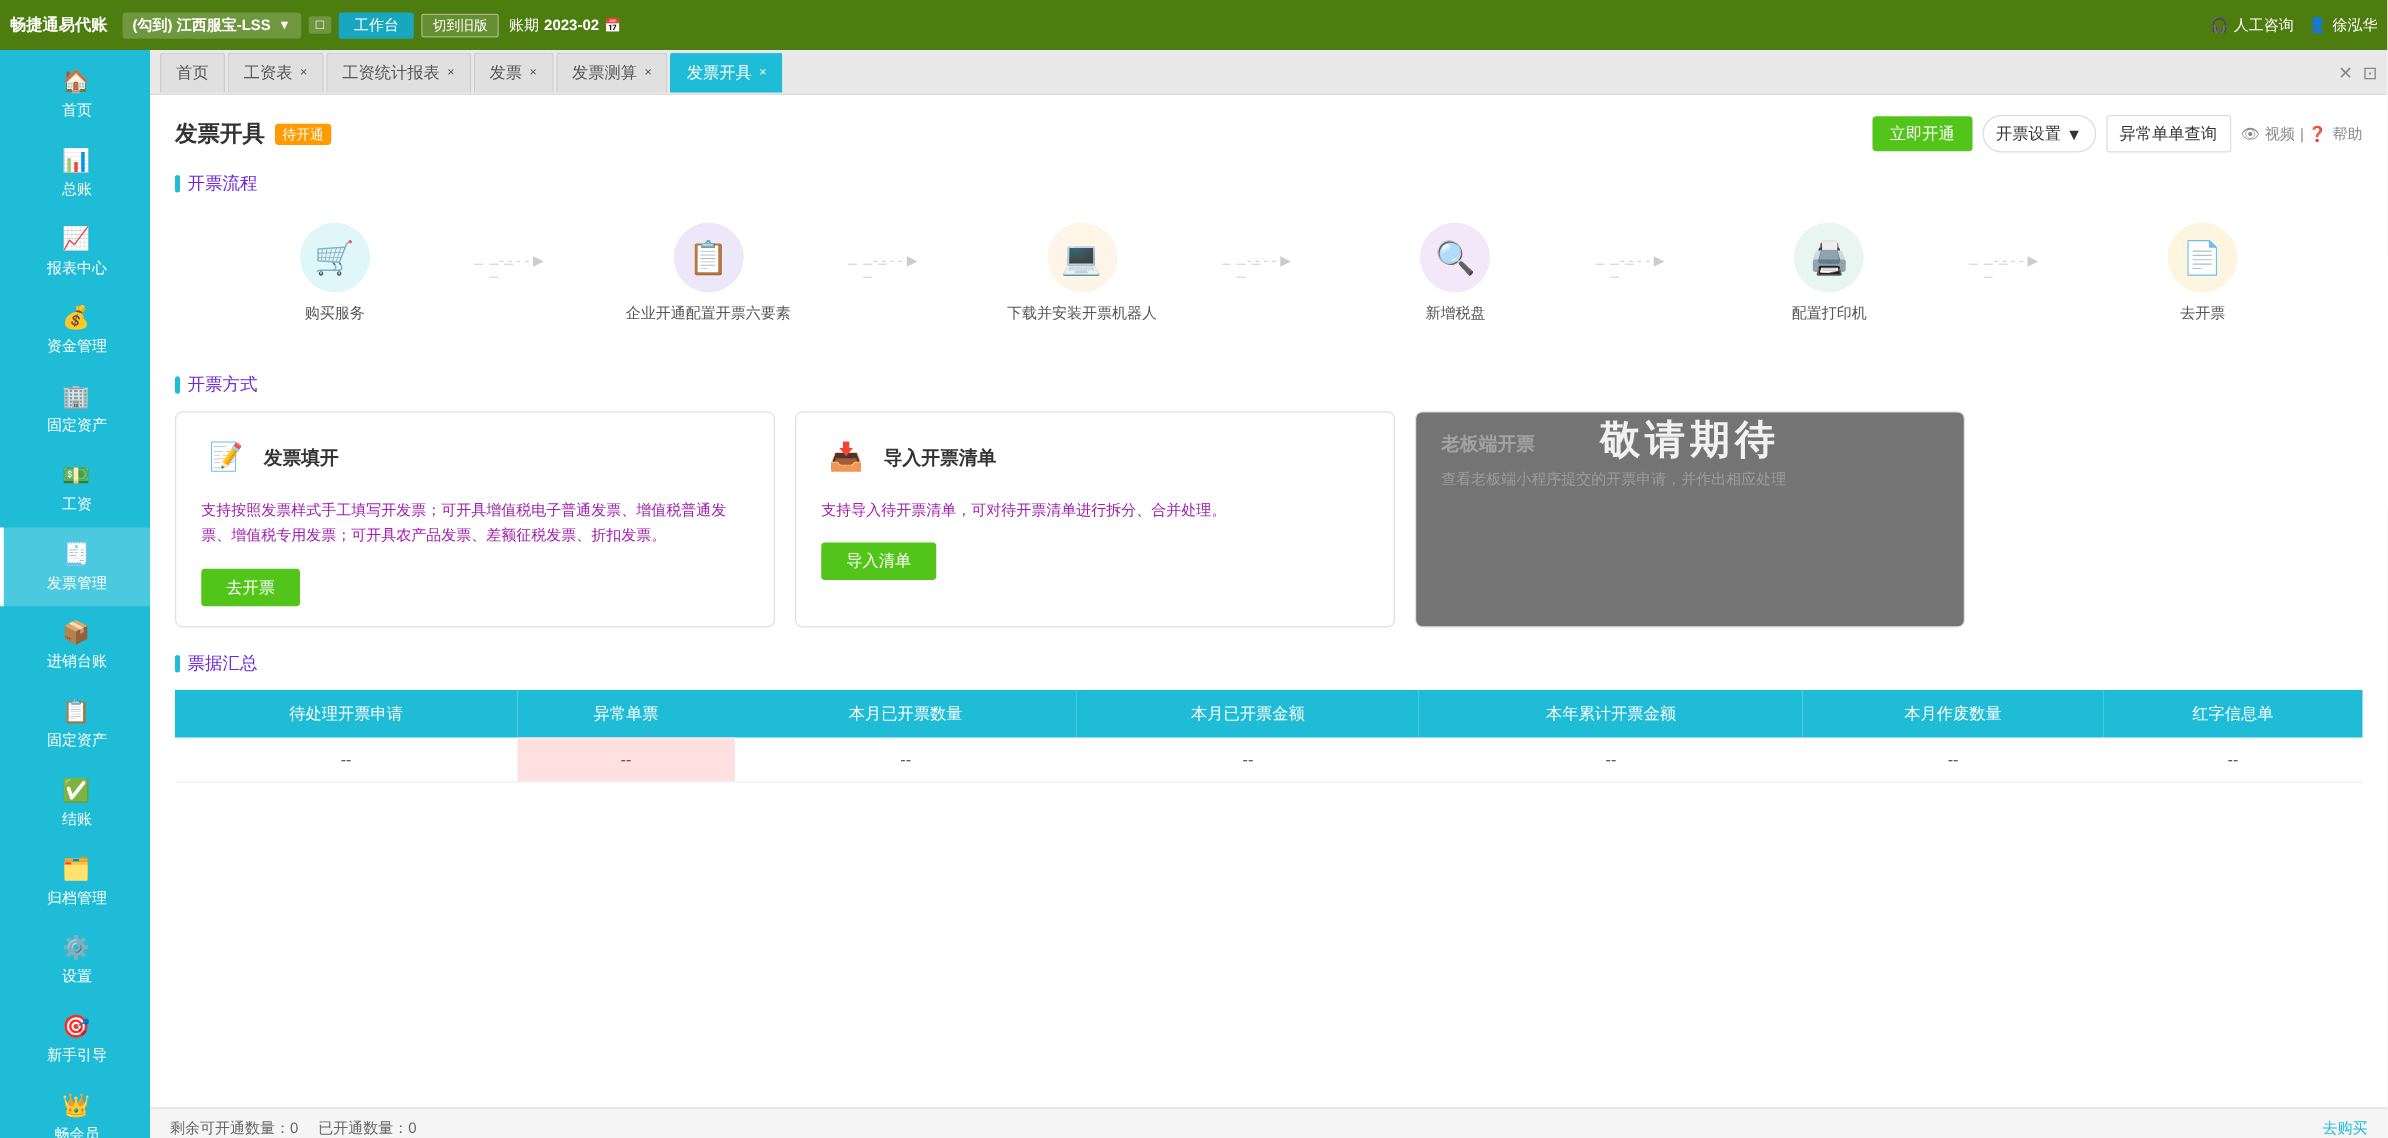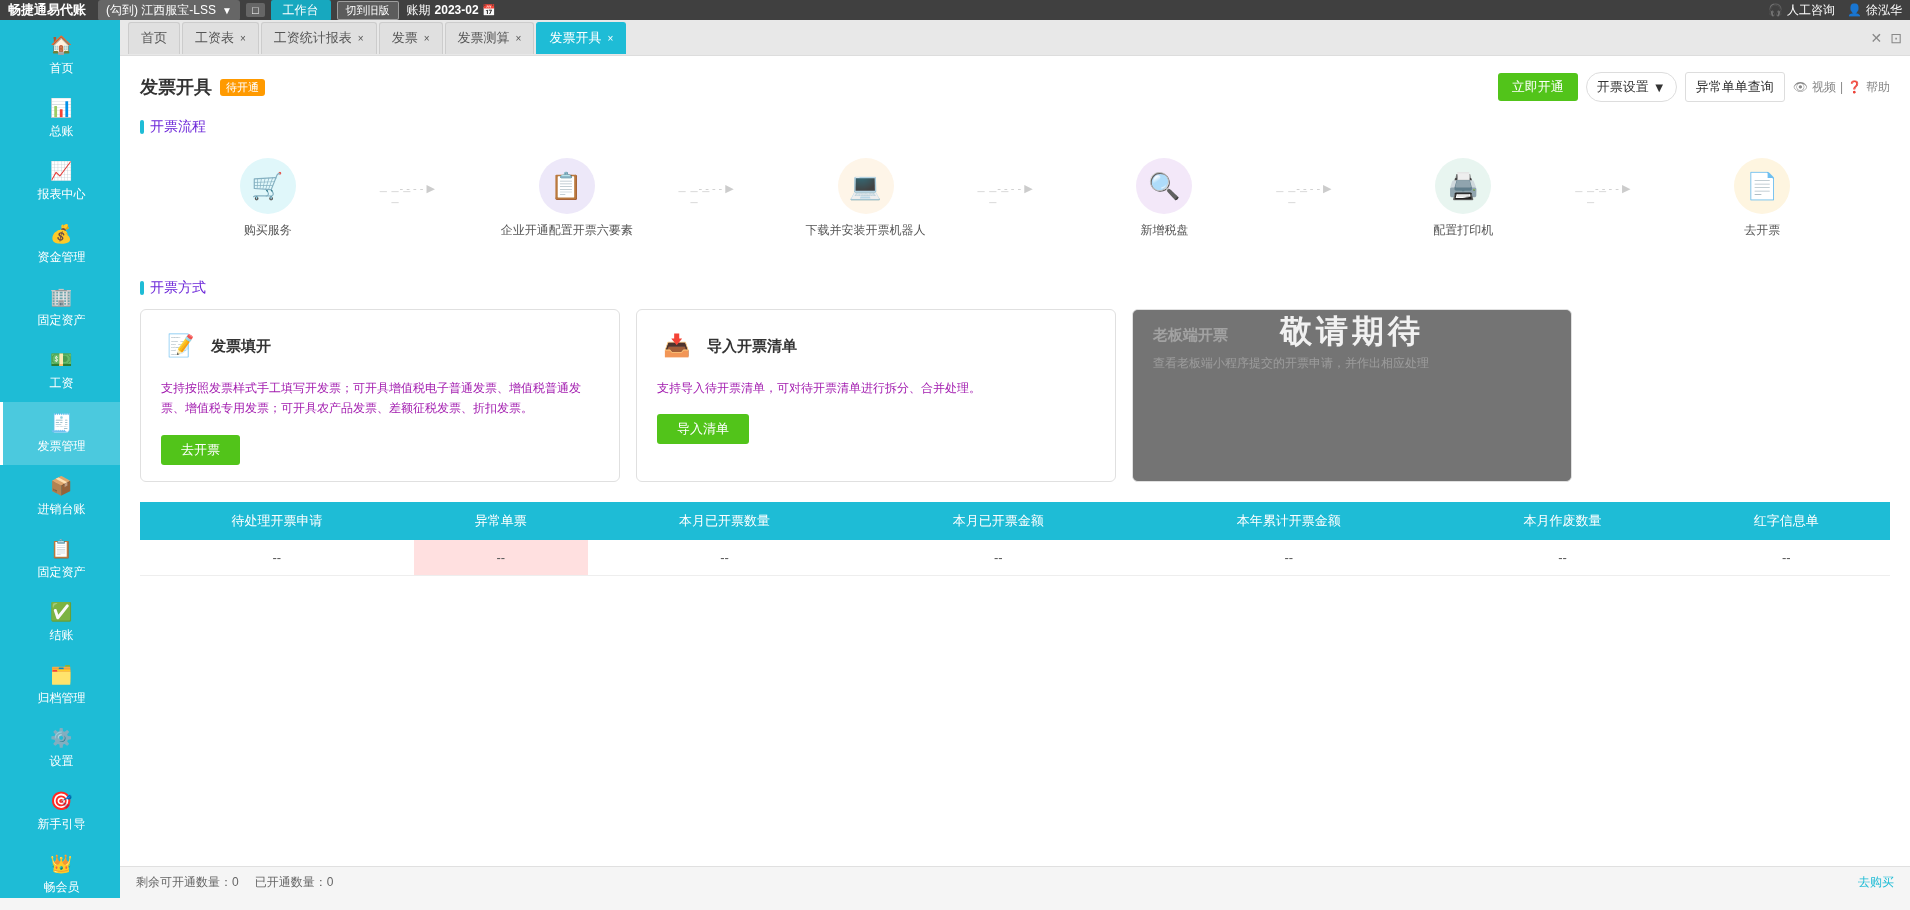--- a/index.html
+++ b/index.html
@@ -1,34 +1,35 @@
 <!DOCTYPE html>
 <html><head>
   <meta charset="utf-8">
   <style>
     * { box-sizing: border-box; margin: 0; padding: 0; }
     body { font-family: 'Microsoft YaHei', sans-serif; font-size: 13px; background: #f5f5f5; color: #333; overflow: hidden; }
 
     
     .top-bar {
-      height: 20px;
-      background: #404040;
+      height: 40px;
+      background: #4d7c0f;
       display: flex;
       align-items: center;
       padding: 0 8px;
       color: white;
       font-size: 12px;
     }
     .top-bar-logo { font-size: 13px; font-weight: bold; margin-right: 12px; }
     .top-bar-company {
       background: rgba(255,255,255,0.2);
       border-radius: 3px;
       padding: 2px 8px;
       display: flex; align-items: center; gap: 6px;
       cursor: pointer;
+      font-weight: bold;
     }
     .top-bar-company .arrow { font-size: 10px; }
     .top-bar-copy-btn {
       margin-left: 6px;
       background: rgba(255,255,255,0.2);
       border: none; color: white;
       padding: 1px 6px; border-radius: 2px; cursor: pointer; font-size: 11px;
     }
     .top-bar-workspace {
       background: #17a8bf;
@@ -563,20 +564,21 @@
             <div class="billing-card-old-header">老板端开票</div>
             <div class="billing-card-old-desc">查看老板端小程序提交的开票申请，并作出相应处理</div>
             <div class="billing-card-old-overlay">
               <span class="coming-soon-text">敬请期待</span>
             </div>
           </div>
         </div>
       </div>
 
       <div class="summary-section">
+        <div class="section-title">票据汇总</div>
         <table class="summary-table" id="summary-table">
             <thead>
               <tr>
                 <th>待处理开票申请</th>
                 <th>异常单票</th>
                 <th>本月已开票数量</th>
                 <th>本月已开票金额</th>
                 <th>本年累计开票金额</th>
                 <th>本月作废数量</th>
                 <th>红字信息单</th>

